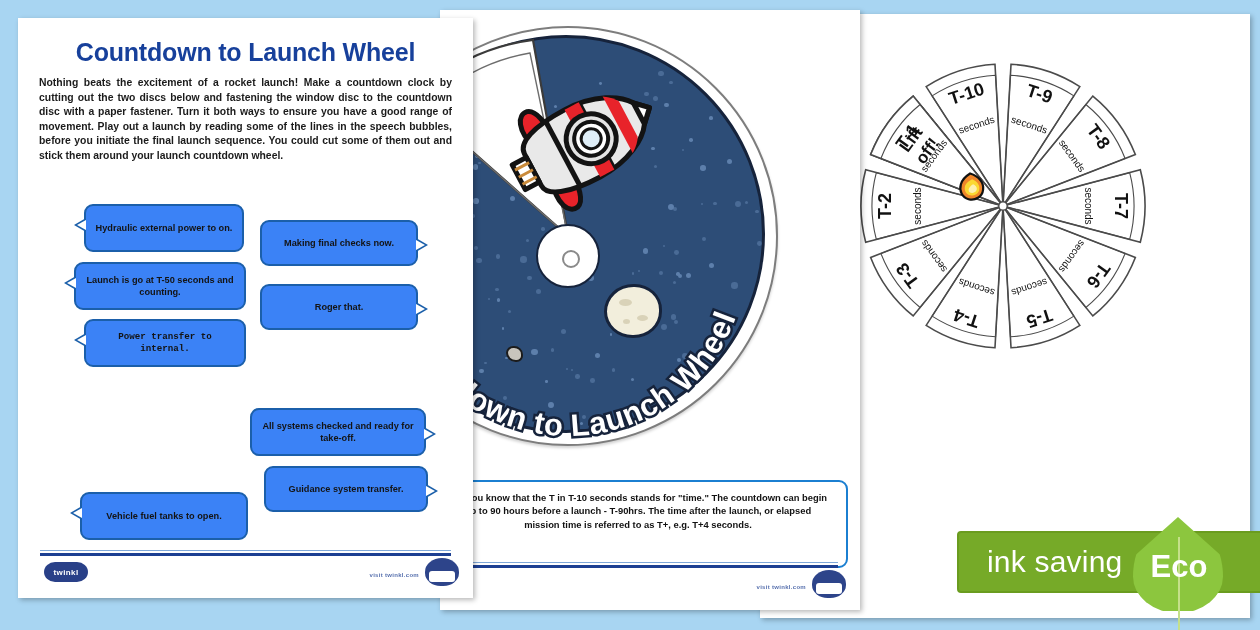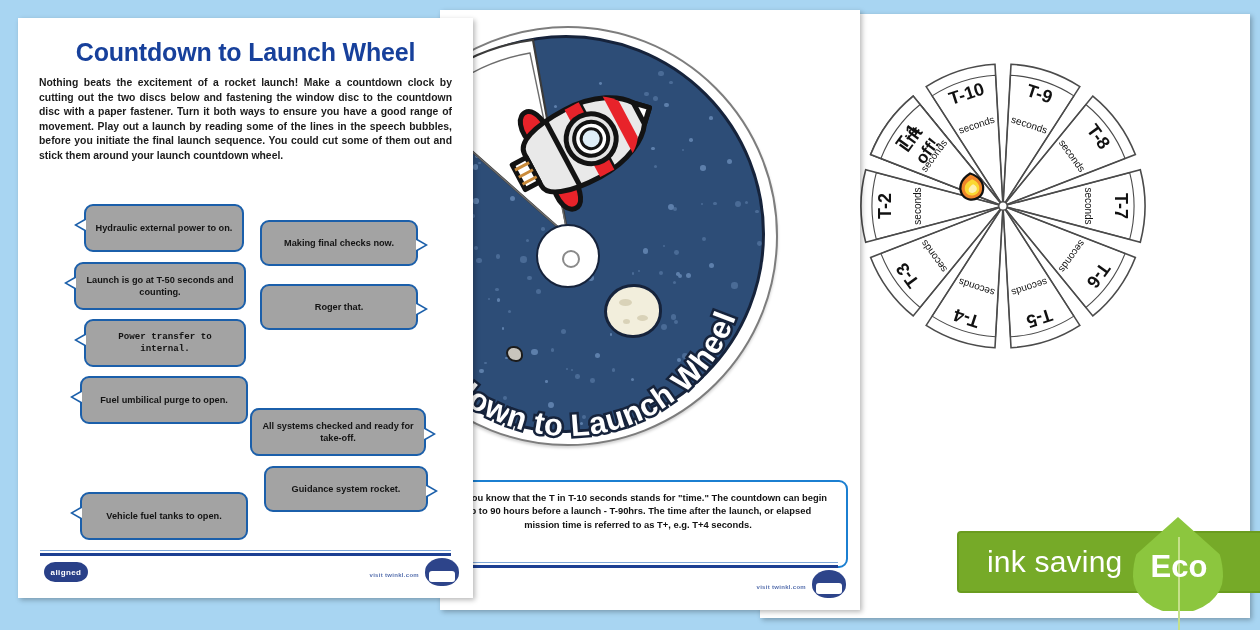--- a/index.html
+++ b/index.html
@@ -38,21 +38,21 @@
     text-align:justify;
     margin:9px 21px 0 21px;
     font-weight:bold;
   }
 
   .bubbles { position:absolute; left:0; top:178px; width:455px; height:350px; }
   .bubble {
     position:absolute;
     border:2px solid #1b5faa;
     border-radius:9px;
-    background:#a3a3a3;
+    background:#3b82f6;
     display:flex;
     align-items:center;
     justify-content:center;
     text-align:center;
     font-size:9.2px;
     line-height:12.4px;
     color:#141414;
     font-weight:bold;
     padding:3px 7px;
   }
@@ -493,24 +493,20 @@
       <div class="bubble left" style="left:56px;  top:66px;  width:172px; height:48px;">
         <span class="tail"></span>
         <span>Launch is go at T-50 seconds and counting.</span>
       </div>
 
       <div class="bubble left" style="left:66px;  top:123px; width:162px; height:48px;font-family:Liberation Mono, monospace;">
         <span class="tail"></span>
         <span>Power transfer to internal.</span>
       </div>
 
-      <div class="bubble left" style="left:62px;  top:180px; width:168px; height:48px;">
-        <span class="tail"></span>
-        <span>Fuel umbilical purge to open.</span>
-      </div>
 
 
       <div class="bubble left" style="left:62px;  top:296px; width:168px; height:48px;">
         <span class="tail"></span>
         <span>Vehicle fuel tanks to open.</span>
       </div>
 
       <div class="bubble right" style="left:242px; top:24px;  width:158px; height:46px;">
         <span class="tail"></span>
         <span>Making final checks now.</span>
@@ -521,27 +517,27 @@
         <span>All systems checked and ready for take-off.</span>
       </div>
 
       <div class="bubble right" style="left:242px; top:88px;  width:158px; height:46px;">
         <span class="tail"></span>
         <span>Roger that.</span>
       </div>
 
       <div class="bubble right" style="left:246px; top:270px; width:164px; height:46px;">
         <span class="tail"></span>
-        <span>Guidance system rocket.</span>
+        <span>Guidance system transfer.</span>
       </div>
     </div>
 
     <div class="footer-rule thin"></div>
     <div class="footer-rule"></div>
-    <div class="brand-logo">aligned</div>
+    <div class="brand-logo">twinkl</div>
     <div class="brand-url">visit twinkl.com</div>
     <div class="brand-badge"></div>
   </div>
 
   <div class="eco">
     <span class="eco-text">ink saving</span>
     <span class="eco-leaf"></span>
     <span class="eco-leaf-stem"></span>
     <span class="eco-eco">Eco</span>
   </div>

